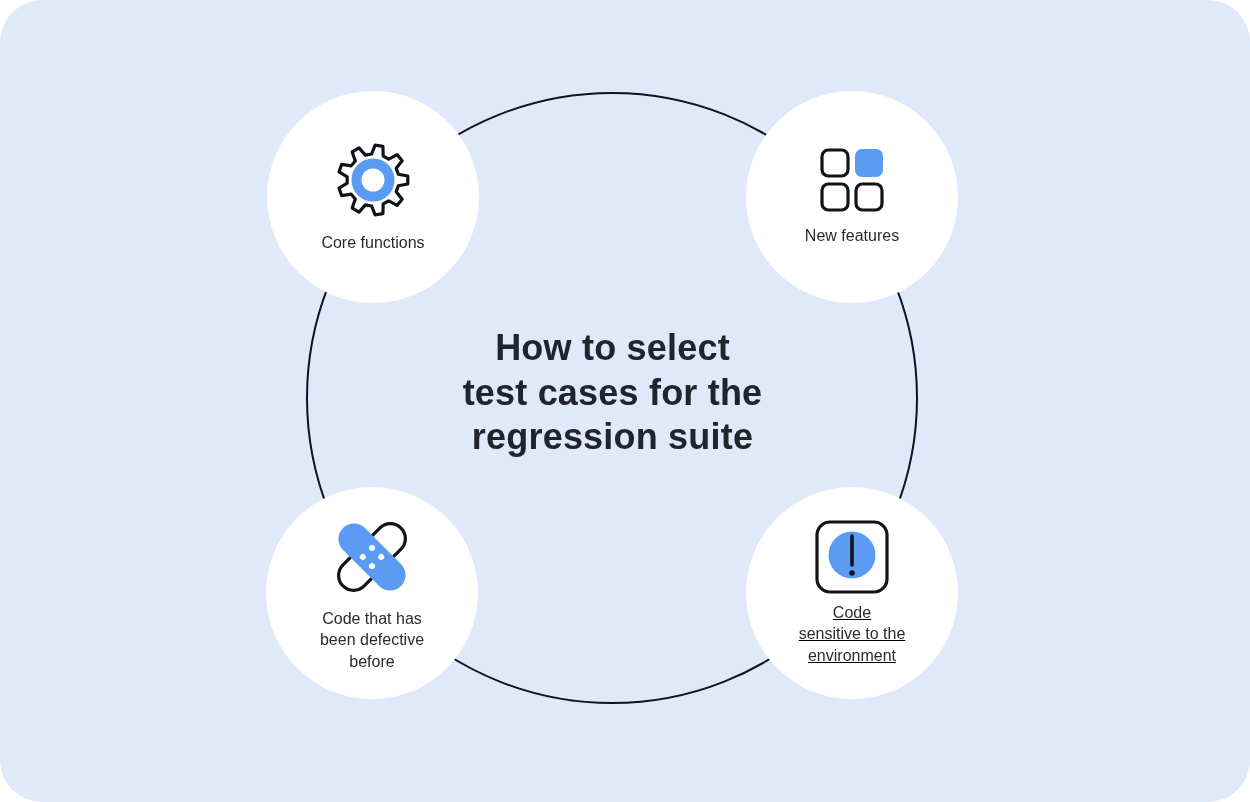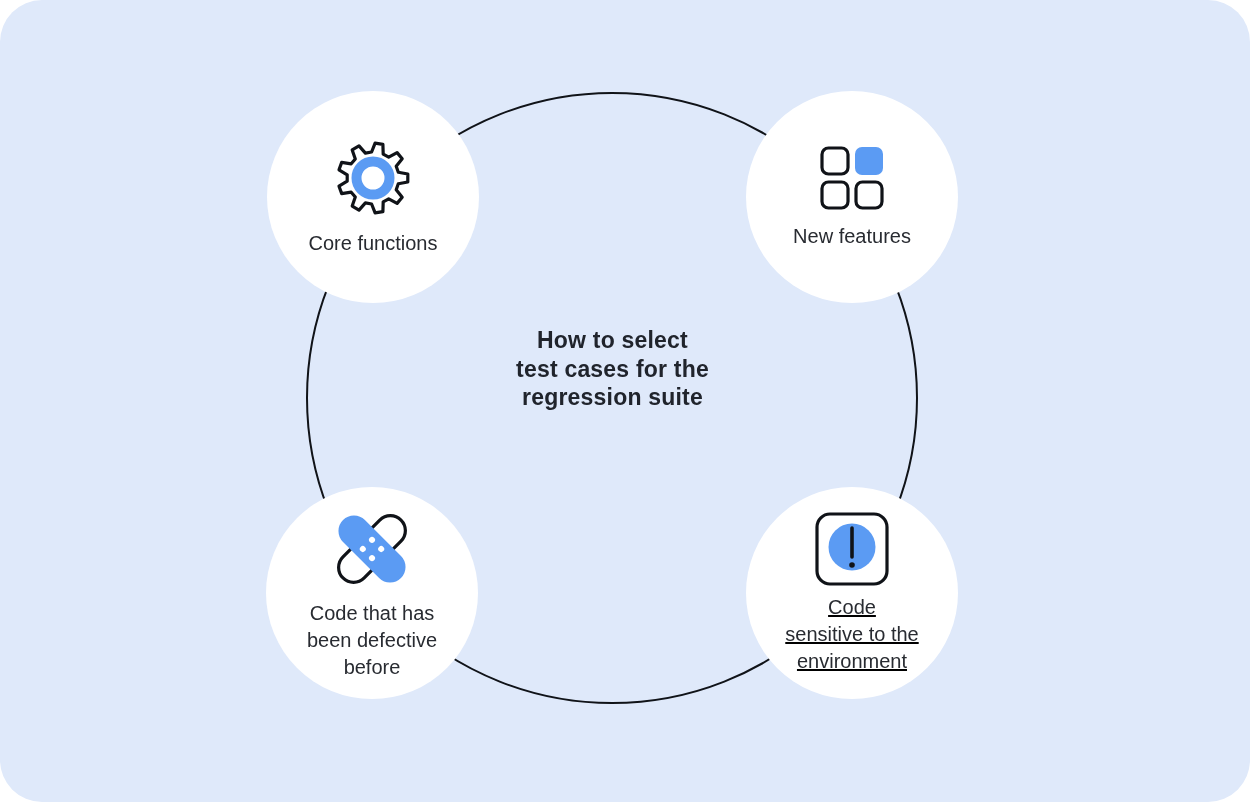--- a/index.html
+++ b/index.html
@@ -28,21 +28,21 @@
     z-index: 1;
   }
   .title {
     position: absolute;
     left: 325px;
     top: 326px;
     width: 575px;
     margin: 0;
     z-index: 2;
     text-align: center;
-    font-size: 23px;
+    font-size: 36px;
     line-height: 1.24;
     font-weight: 700;
     color: #20242c;
     white-space: pre-line;
     letter-spacing: 0.2px;
   }
   .node {
     position: absolute;
     width: 212px;
     height: 212px;
@@ -59,21 +59,21 @@
   .node-bl { left: 266px; top: 487px; }
   .node-br { left: 746px; top: 487px; text-decoration: underline; }
   .node .icon-wrap {
     display: flex;
     align-items: center;
     justify-content: center;
   }
   .node-label {
     margin-top: 12px;
     text-align: center;
-    font-size: 20px;
+    font-size: 16px;
     line-height: 1.35;
     font-weight: 500;
     color: #282b31;
     white-space: pre-line;
   }
   .node-bl .node-label, .node-br .node-label { margin-top: 8px; }
 </style>
 </head>
 <body>
 

